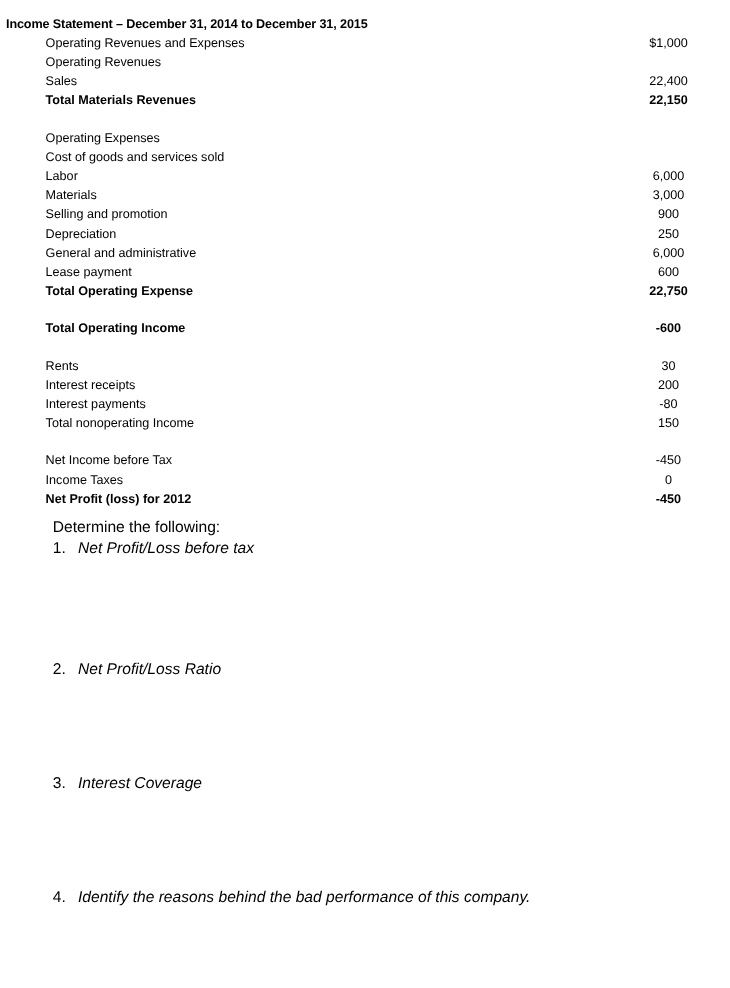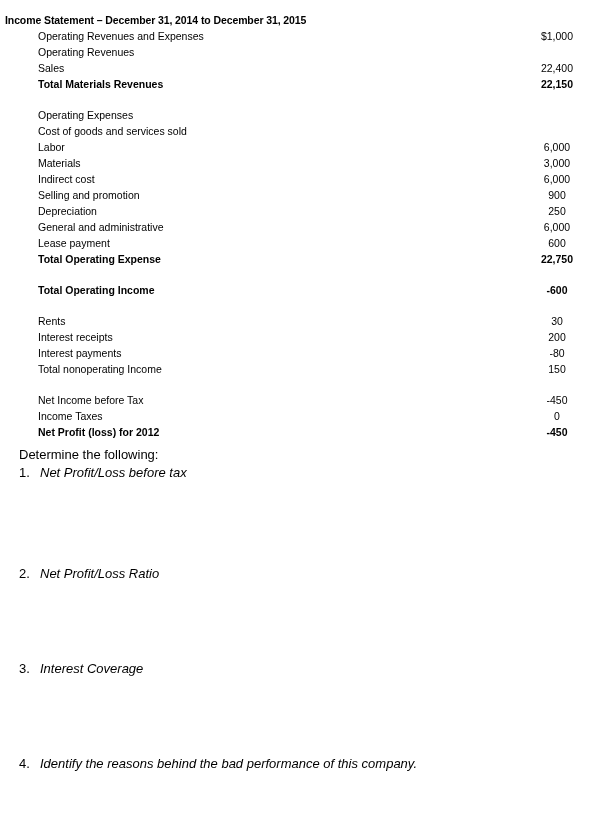--- a/index.html
+++ b/index.html
@@ -58,21 +58,21 @@
   .bold { font-weight: bold; }
 
   .spacer td {
     height: 15px;
     line-height: 15px;
   }
 
   
   .questions {
     margin-top: 6px;
-    padding-left: 19px;
+    padding-left: 44px;
     font-size: 13px;
     line-height: 17px;
   }
   .q-intro {
     white-space: nowrap;
     margin-bottom: 1px;
   }
   .q-item {
     display: flex;
     white-space: nowrap;
@@ -128,24 +128,20 @@
       </tr>
       <tr>
         <td class="c-label ind-1">Labor</td>
         <td class="c-value">6,000</td>
       </tr>
       <tr>
         <td class="c-label ind-1">Materials</td>
         <td class="c-value">3,000</td>
       </tr>
       <tr>
-        <td class="c-label ind-1">Indirect cost</td>
-        <td class="c-value">6,000</td>
-      </tr>
-      <tr>
         <td class="c-label ind-0">Selling and promotion</td>
         <td class="c-value">900</td>
       </tr>
       <tr>
         <td class="c-label ind-0">Depreciation</td>
         <td class="c-value">250</td>
       </tr>
       <tr>
         <td class="c-label ind-0">General and administrative</td>
         <td class="c-value">6,000</td>

